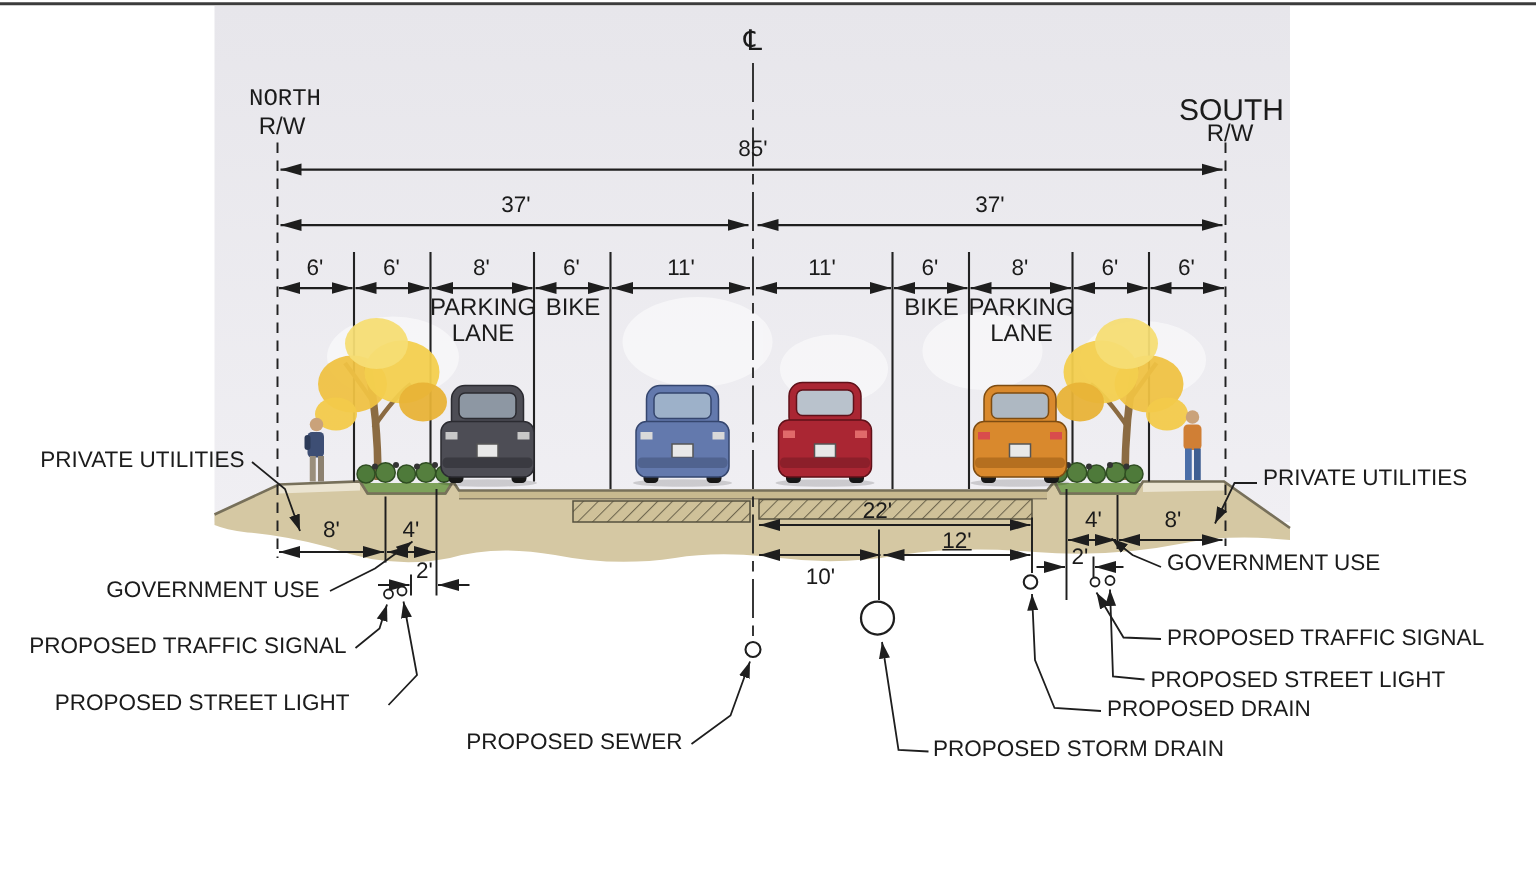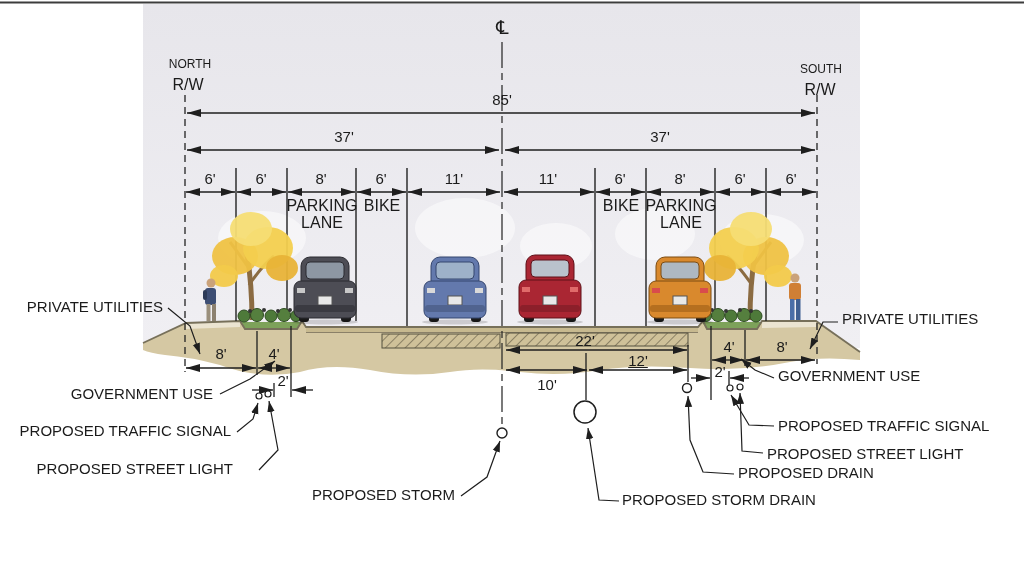--- a/index.html
+++ b/index.html
@@ -242,23 +242,23 @@
     <path d="M774,378 L755,370 L741,359" marker-end="url(#arr)"></path>
     <path d="M774,426 L749,425 L731,395" marker-end="url(#arr)"></path>
     <path d="M763,453 L742,451 L740,393" marker-end="url(#arr)"></path>
     <path d="M734,474 L703,472 L690,440 L688,396" marker-end="url(#arr)"></path>
     <path d="M619,501 L599,500 L588,428" marker-end="url(#arr)"></path>
   </g>
 </svg>
 
 <span class="lbl clsym c" style="left:502px;top:18px;">℄</span>
 
-<span class="lbl c" style="left:190px;top:58px;font-size:12px;">NORTH</span>
+<span class="lbl c" style="left:190px;top:58px;font-size:16px;font-family:Liberation Mono, monospace;">NORTH</span>
 <span class="lbl c" style="left:188px;top:76px;font-size:16px;">R/W</span>
-<span class="lbl c" style="left:821px;top:63px;font-size:12px;text-align:center;">SOUTH</span>
+<span class="lbl c" style="left:821px;top:63px;font-size:20px;text-align:center;">SOUTH</span>
 <span class="lbl c" style="left:820px;top:81px;font-size:16px;">R/W</span>
 
 <span class="lbl dim c" style="left:502px;top:92px;">85'</span>
 <span class="lbl dim c" style="left:344px;top:129px;">37'</span>
 <span class="lbl dim c" style="left:660px;top:129px;">37'</span>
 
 <span class="lbl dim c" style="left:210px;top:171px;">6'</span>
 <span class="lbl dim c" style="left:261px;top:171px;">6'</span>
 <span class="lbl dim c" style="left:321px;top:171px;">8'</span>
 <span class="lbl dim c" style="left:381px;top:171px;">6'</span>
@@ -283,21 +283,21 @@
 <span class="lbl dim c" style="left:274px;top:346px;">4'</span>
 <span class="lbl dim c" style="left:283px;top:373px;">2'</span>
 <span class="lbl dim c" style="left:729px;top:339px;">4'</span>
 <span class="lbl dim c" style="left:782px;top:339px;">8'</span>
 <span class="lbl dim c" style="left:720px;top:364px;">2'</span>
 
 <span class="lbl ra" style="right:861px;top:299px;">PRIVATE UTILITIES</span>
 <span class="lbl ra" style="right:811px;top:386px;">GOVERNMENT USE</span>
 <span class="lbl ra" style="right:793px;top:423px;">PROPOSED TRAFFIC SIGNAL</span>
 <span class="lbl ra" style="right:791px;top:461px;">PROPOSED STREET LIGHT</span>
-<span class="lbl ra" style="right:569px;top:487px;">PROPOSED STORM</span>
+<span class="lbl ra" style="right:569px;top:487px;">PROPOSED SEWER</span>
 
 <span class="lbl" style="left:842px;top:311px;">PRIVATE UTILITIES</span>
 <span class="lbl" style="left:778px;top:368px;">GOVERNMENT USE</span>
 <span class="lbl" style="left:778px;top:418px;">PROPOSED TRAFFIC SIGNAL</span>
 <span class="lbl" style="left:767px;top:446px;">PROPOSED STREET LIGHT</span>
 <span class="lbl" style="left:738px;top:465px;">PROPOSED DRAIN</span>
 <span class="lbl" style="left:622px;top:492px;">PROPOSED STORM DRAIN</span>
 
 </div>
 

